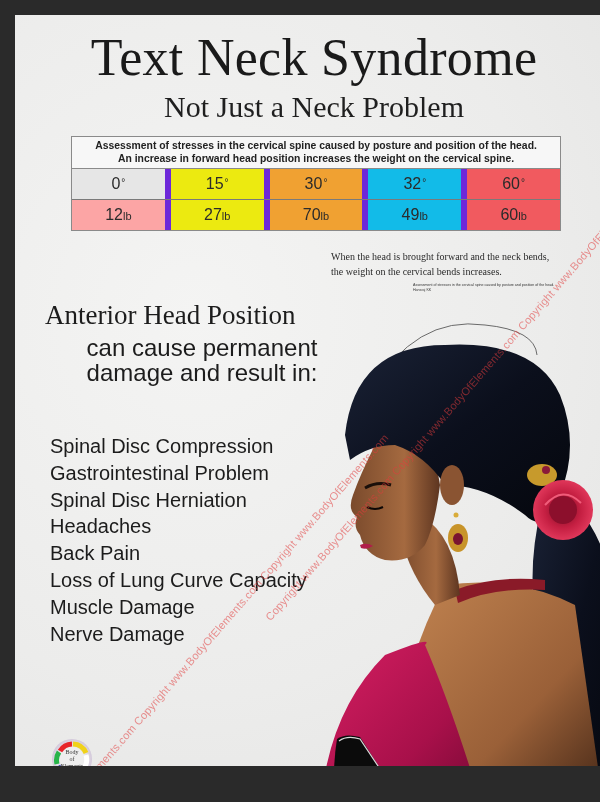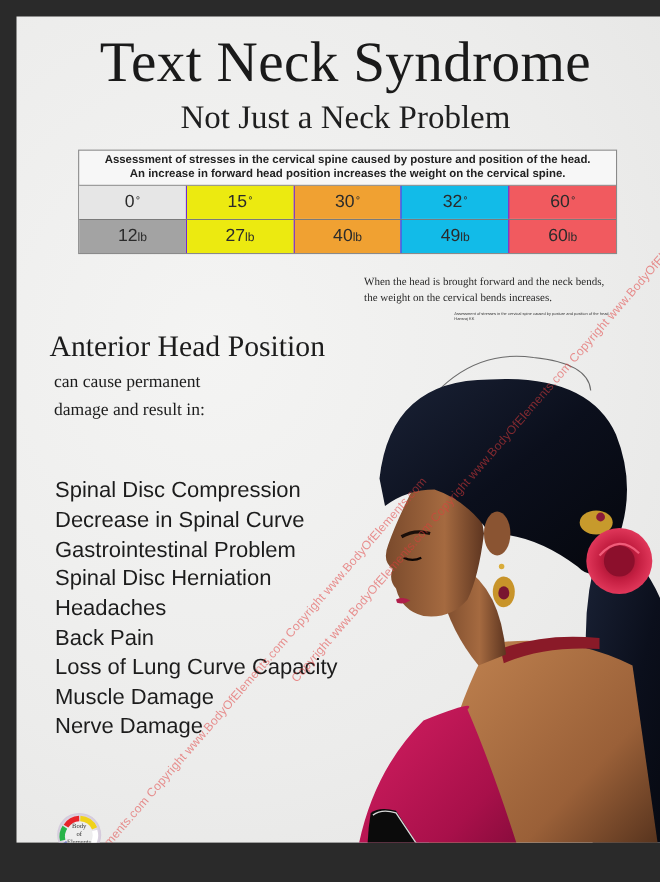--- a/index.html
+++ b/index.html
@@ -9,30 +9,30 @@
     background: radial-gradient(ellipse at 30% 40%, #f4f4f3 0%, #ececeb 60%, #e4e4e3 100%);
     overflow:hidden; font-family:"DejaVu Serif", serif; color:#1d1d1d;
   }
   .title { position:absolute; left:0; right:0; top:14px; text-align:center; font-family:"Liberation Serif", serif; font-size:52px; line-height:58px; color:#1a1a1a; letter-spacing:0.3px; }
   .subtitle { position:absolute; left:0; right:0; top:75px; text-align:center; font-family:"Liberation Serif", serif; font-size:30px; line-height:34px; color:#1f1f1f; }
 
   .stress-table { position:absolute; left:56px; top:121px; width:488px; border:1px solid #8a8a8a; background:#f7f7f7; font-family:"Liberation Sans", sans-serif; }
   .stress-caption { text-align:center; font-weight:bold; font-size:10.4px; line-height:13px; padding:2px 4px 3px; color:#222; border-bottom:1px solid #8a8a8a; }
   .stress-row { display:flex; height:30px; }
   .stress-row + .stress-row { border-top:1px solid #7a7a7a; }
-  .cell { flex:1; display:flex; align-items:center; justify-content:center; font-size:16px; color:#2b2b2b; border-left:1px solid #6d28d9; }
+  .cell { flex:1; display:flex; align-items:center; justify-content:center; font-size:16px; color:#2b2b2b; border-left:6px solid #6d28d9; }
   .cell:first-child { border-left:none; }
   .cell sub { font-size:11px; vertical-align:baseline; position:relative; top:1px; }
   .cell sup { font-size:10px; vertical-align:top; position:relative; top:-2px; margin-left:1px; }
 
   .explain { position:absolute; left:316px; top:234px; width:292px; font-family:Liberation Serif, serif; font-size:10px; line-height:15px; color:#2a2a2a; }
   .citation { position:absolute; left:398px; top:268px; width:200px; font-family:"Liberation Sans", sans-serif; font-size:3.6px; line-height:4.6px; color:#333; }
 
   .section-head { position:absolute; left:30px; top:284px; font-family:"Liberation Serif", serif; font-size:27px; line-height:32px; color:#1c1c1c; }
-  .section-sub { position:absolute; left:34px; top:320px; width:306px; font-family:Liberation Serif, serif; font-size:16px; line-height:25px; color:#1c1c1c; }
+  .section-sub { position:absolute; left:34px; top:320px; width:306px; text-align:center; font-family:Liberation Sans, sans-serif; font-size:24px; line-height:25px; color:#1c1c1c; }
 
   .effects { position:absolute; left:35px; top:418px; margin:0; padding:0; list-style:none; font-family:Liberation Sans, sans-serif; font-size:20px; line-height:26.8px; color:#1c1c1c; }
   .effects li { white-space:nowrap; }
 
   .figure { position:absolute; left:300px; top:300px; width:300px; height:502px; }
 
   .logo { position:absolute; left:37px; top:724px; width:40px; height:40px; border-radius:50%; background:radial-gradient(circle,#eee 40%, #cfc3d8 75%, #b8a9c7 100%); }
   .logo-text { position:absolute; left:0; right:0; top:10px; text-align:center; font-family:"Liberation Serif", serif; font-size:6px; line-height:7px; color:#333; }
   .copyright { position:absolute; left:31px; top:770px; font-family:"Liberation Sans", sans-serif; font-size:5.3px; color:#333; }
 
@@ -67,30 +67,30 @@
       <div class="cell" style="background:#12bbe8">
           <span>32</span>
           <sup>°</sup>
         </div>
       <div class="cell" style="background:#f15a5f">
           <span>60</span>
           <sup>°</sup>
         </div>
     </div>
     <div class="stress-row">
-      <div class="cell" style="background:#a3a3a3">
+      <div class="cell" style="background:#fca5a5">
           <span>12</span>
           <sub>lb</sub>
         </div>
       <div class="cell" style="background:#ecea10">
           <span>27</span>
           <sub>lb</sub>
         </div>
       <div class="cell" style="background:#f0a132">
-          <span>40</span>
+          <span>70</span>
           <sub>lb</sub>
         </div>
       <div class="cell" style="background:#12bbe8">
           <span>49</span>
           <sub>lb</sub>
         </div>
       <div class="cell" style="background:#f15a5f">
           <span>60</span>
           <sub>lb</sub>
         </div>
@@ -107,21 +107,20 @@
   </div>
 
   <div class="section-head">Anterior Head Position</div>
   <div class="section-sub">
     <div>can cause permanent</div>
     <div>damage and result in:</div>
   </div>
 
   <ul class="effects">
     <li>Spinal Disc Compression</li>
-    <li>Decrease in Spinal Curve</li>
     <li>Gastrointestinal Problem</li>
     <li>Spinal Disc Herniation</li>
     <li>Headaches</li>
     <li>Back Pain</li>
     <li>Loss of Lung Curve Capacity</li>
     <li>Muscle Damage</li>
     <li>Nerve Damage</li>
   </ul>
 
   <svg class="figure" viewBox="300 300 300 502" width="300" height="502">

